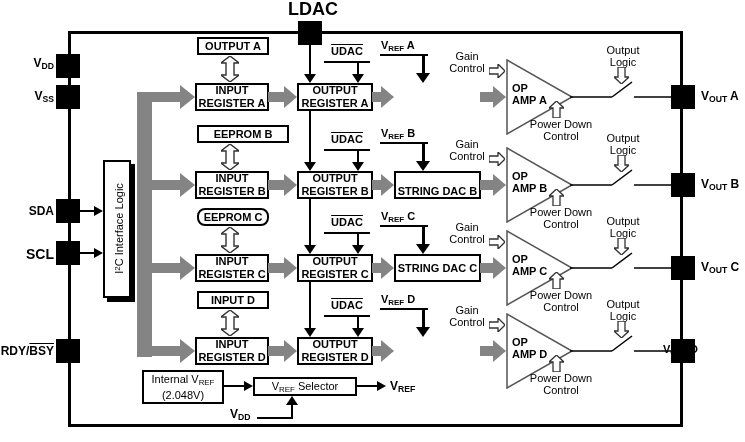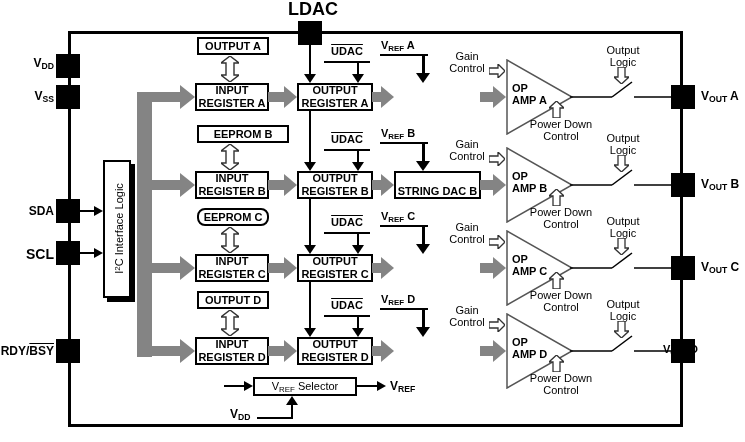--- a/index.html
+++ b/index.html
@@ -288,20 +288,23 @@
     </div>
 
     <div class="graybar" style="left:372px;top:55px;width:11px;height:10px;"></div>
     <div class="abs ghead" style="left:381px;top:49px;"></div>
 
     <div class="lbl bold" style="left:381px;top:3px;"><span>V</span><span class="sub">REF</span><span> C</span></div>
     <div class="wire" style="left:380px;top:17px;width:48px;height:2px;"></div>
     <div class="wire" style="left:422px;top:17px;width:3px;height:20px;"></div>
     <div class="abs" style="left:416px;top:36px;width:0;height:0;border-left:7px solid transparent;border-right:7px solid transparent;border-top:10px solid #000;"></div>
 
+    <div class="box bold" style="left:394px;top:46px;width:87px;height:28px;">
+      <span>STRING DAC C</span>
+    </div>
 
     <div class="graybar" style="left:480px;top:55px;width:15px;height:10px;"></div>
     <div class="abs ghead" style="left:493px;top:49px;"></div>
 
     <div class="lbl ctr" style="left:441px;top:14px;width:52px;">
       <div>Gain</div>
       <div>Control</div>
     </div>
     <svg class="abs" style="left:489px;top:27px;" width="16" height="14" viewBox="0 0 16 14">
       <polygon points="0,4 9,4 9,0 16,7 9,14 9,10 0,10" fill="#fff" stroke="#333" stroke-width="1.3"></polygon>
@@ -339,21 +342,21 @@
     <div class="pin" style="left:671px;top:48px;"></div>
     <div class="lbl bold" style="left:701px;top:53px;font-size:12px;"><span>V</span><span class="sub">OUT</span><span> C</span></div>
   </div>
 
   <div class="channel" style="top: 291px;">
 
     <div class="graybar" style="left:140px;top:55px;width:42px;height:10px;"></div>
     <div class="abs gbushead" style="left:180px;top:48px;"></div>
 
     <div class="box bold" style="left:197px;top:0px;width:72px;height:18px;">
-      <span>OUTPUT D</span>
+      <span>INPUT D</span>
     </div>
     <svg class="abs" style="left:221px;top:19px;" width="18" height="26" viewBox="0 0 18 26">
       <polygon points="9,0 18,7 13,7 13,19 18,19 9,26 0,19 5,19 5,7 0,7" fill="#fff" stroke="#333" stroke-width="1.4"></polygon>
     </svg>
 
     <div class="box" style="left:195px;top:46px;width:74px;height:28px;">
       <div class="twoline">
         <div>INPUT</div>
         <div>REGISTER D</div>
       </div>
@@ -421,20 +424,26 @@
       <line x1="0" y1="18" x2="42" y2="18" stroke="#000" stroke-width="1.5"></line>
       <line x1="42" y1="18" x2="62" y2="3" stroke="#000" stroke-width="1.5"></line>
       <line x1="64" y1="18" x2="101" y2="18" stroke="#000" stroke-width="1.5"></line>
     </svg>
 
     <div class="pin" style="left:671px;top:48px;"></div>
     <div class="lbl bold" style="left:663px;top:53px;font-size:11px;"><span>V</span><span class="sub">OUT</span><span> D</span></div>
   </div>
 </div>
 
+  <div class="box" style="left:142px;top:370px;width:82px;height:34px;">
+    <div style="line-height:12px;">
+      <div><span>Internal V</span><span class="sub">REF</span></div>
+      <div>(2.048V)</div>
+    </div>
+  </div>
   <div class="wire" style="left:224px;top:385px;width:22px;height:2px;"></div>
   <div class="abs bhead-right" style="left:244px;top:381px;"></div>
 
   <div class="box" style="left:253px;top:377px;width:104px;height:19px;">
     <span><span>V</span><span class="sub">REF</span><span> Selector</span></span>
   </div>
   <div class="wire" style="left:357px;top:385px;width:22px;height:2px;"></div>
   <div class="abs bhead-right" style="left:377px;top:381px;"></div>
   <div class="lbl bold" style="left:390px;top:380px;font-size:12px;"><span>V</span><span class="sub">REF</span></div>
 

